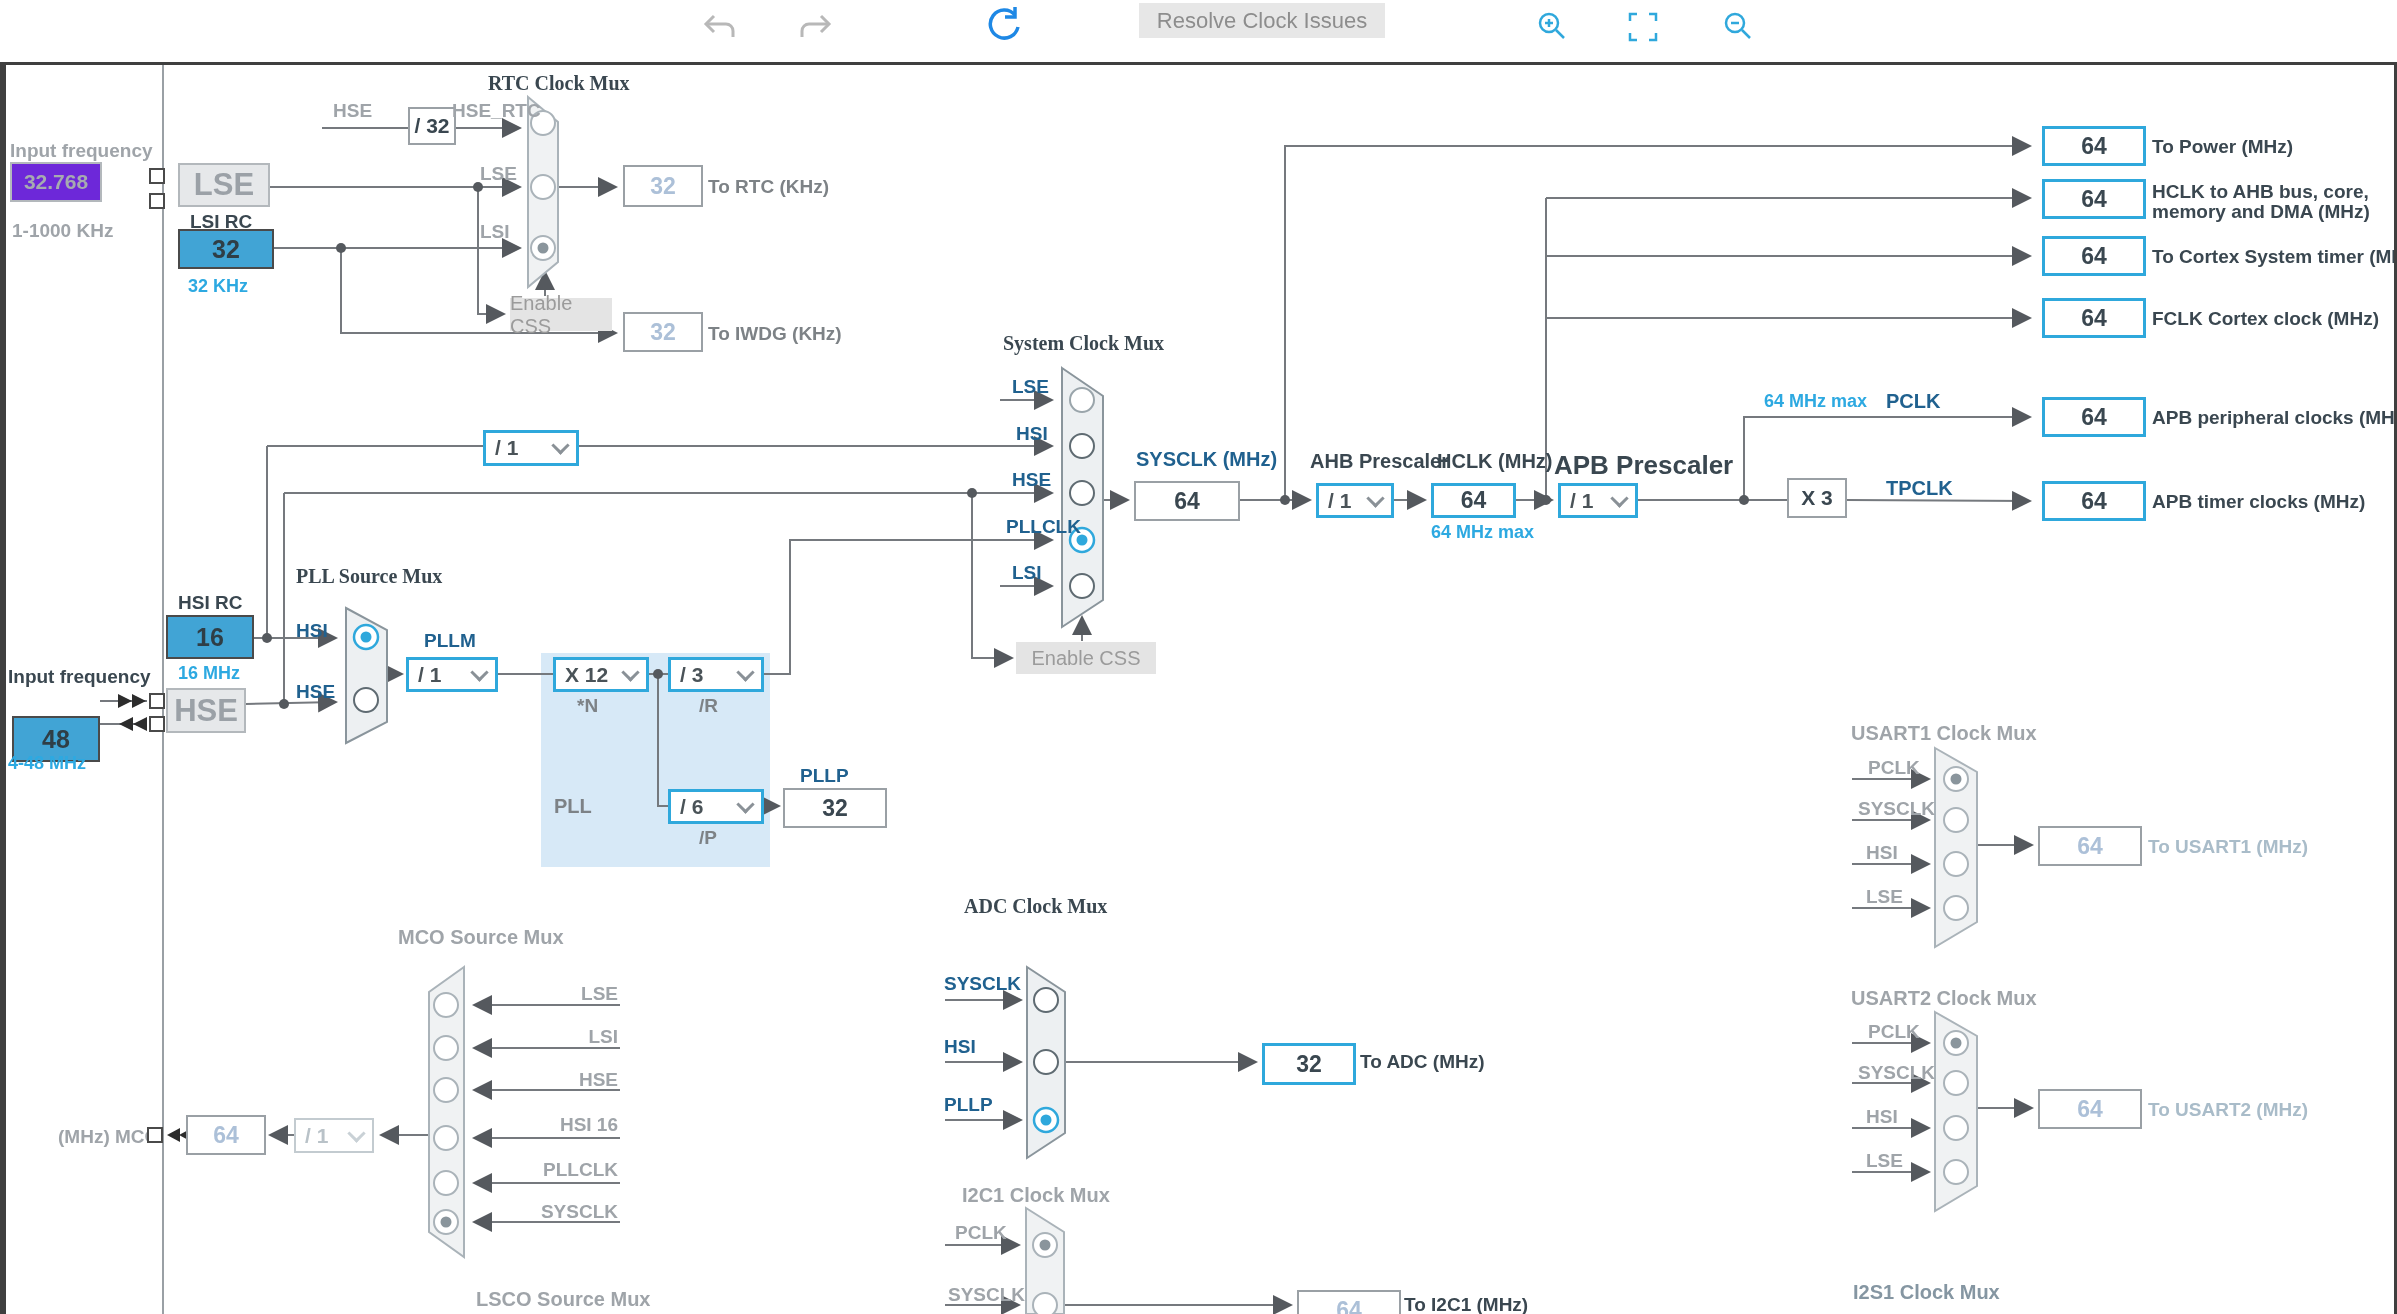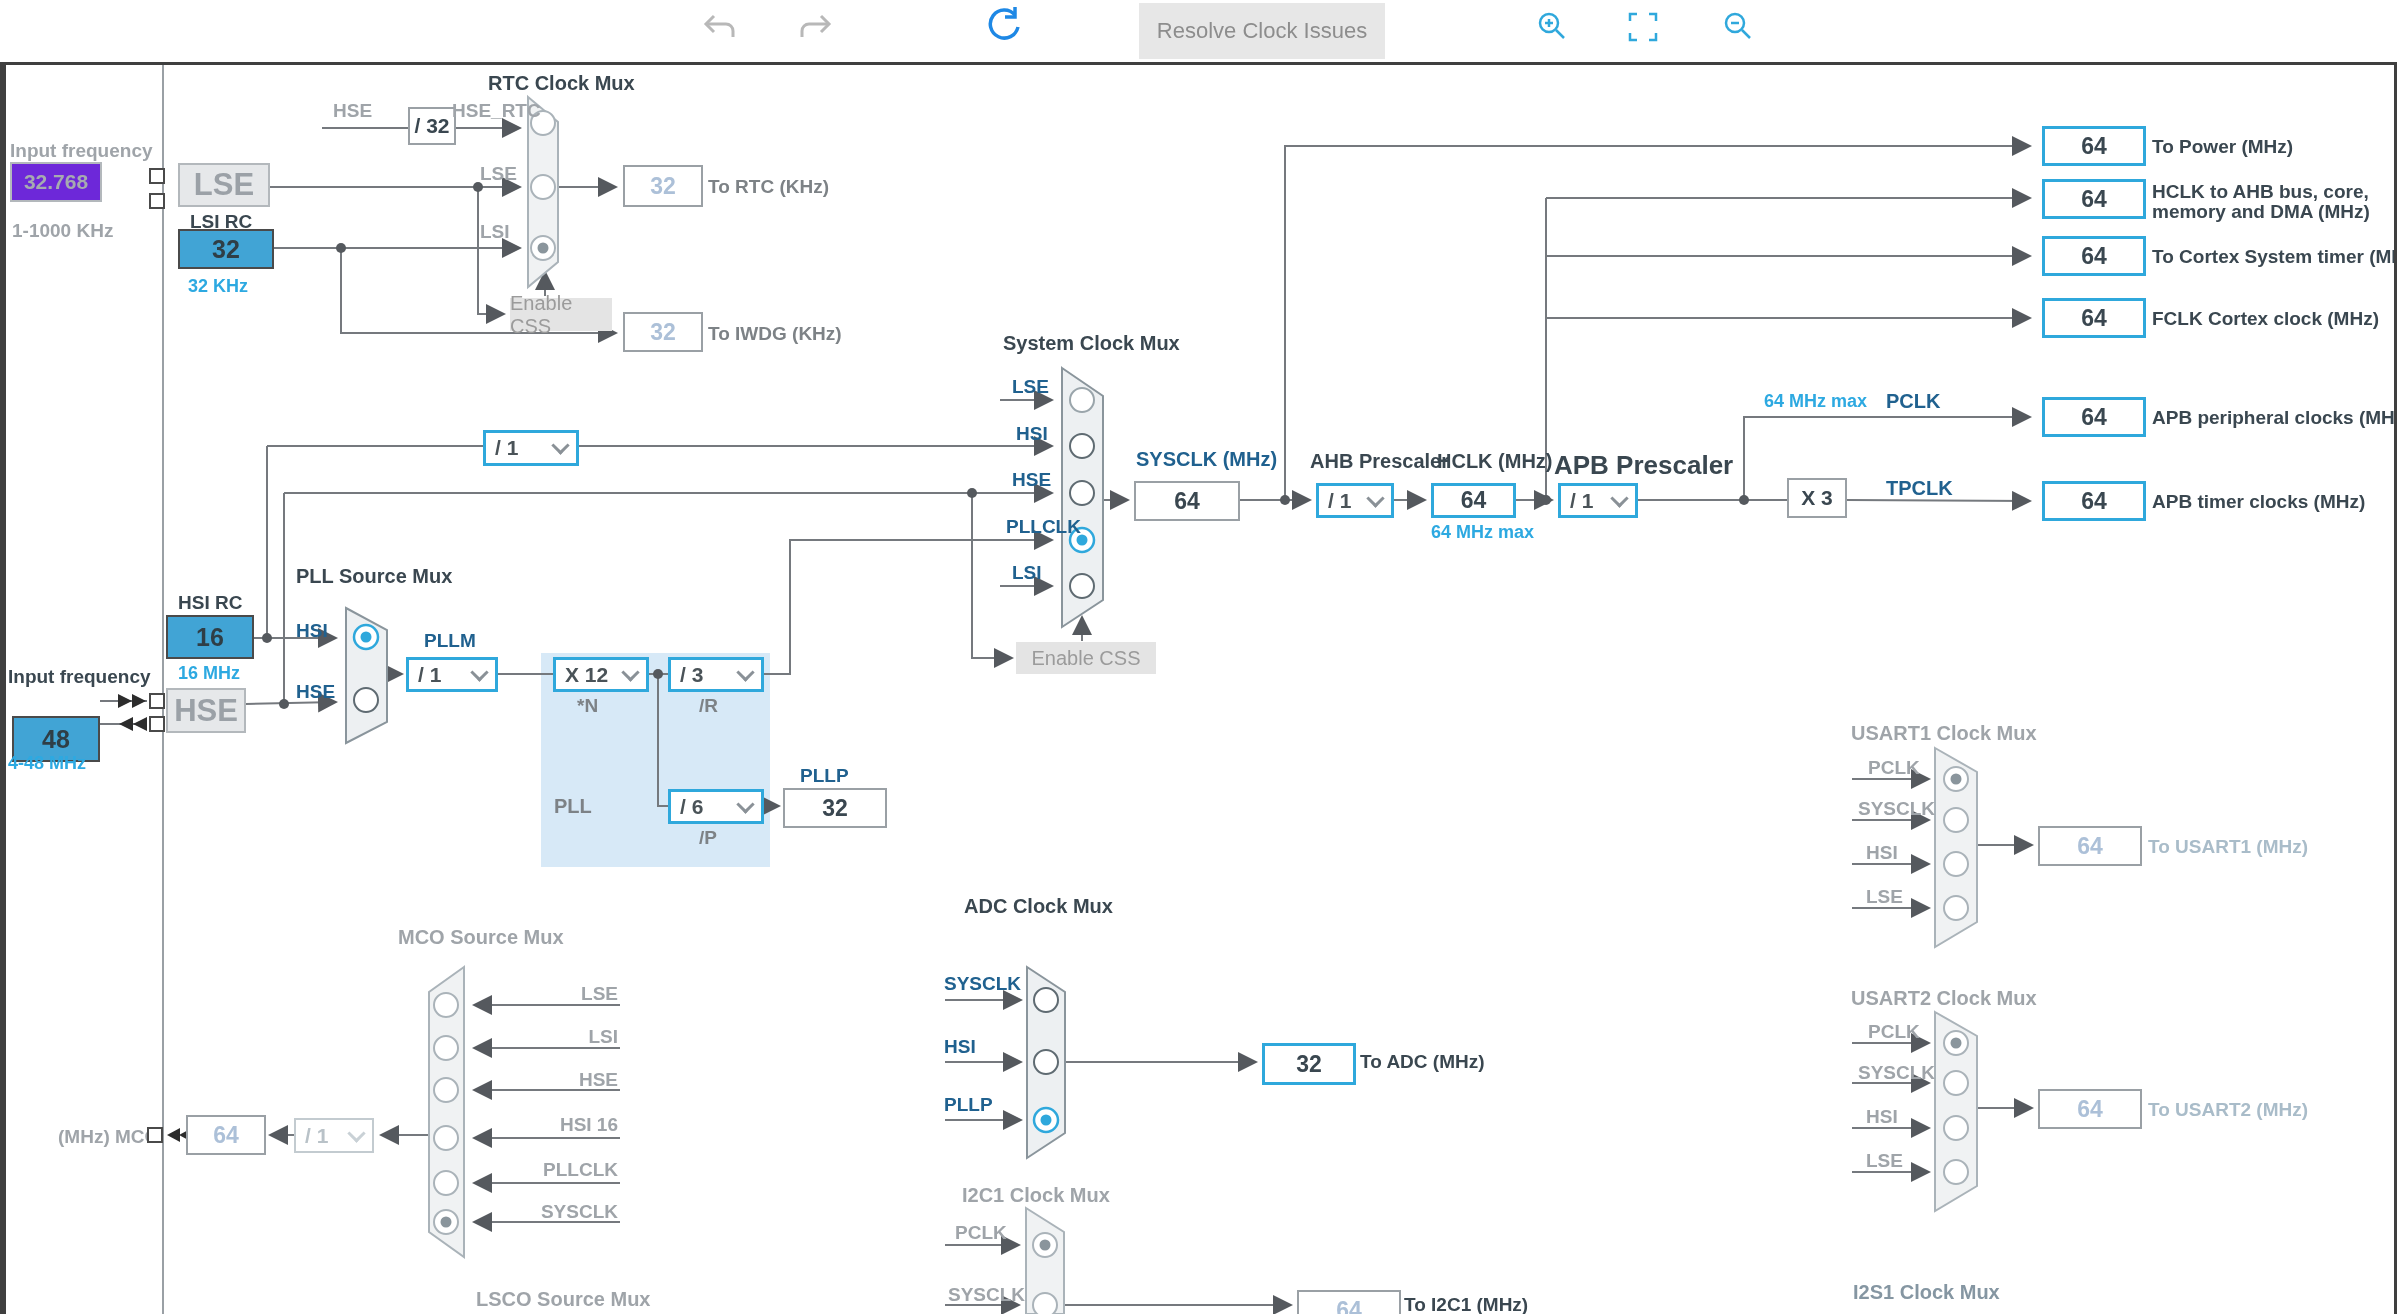--- a/index.html
+++ b/index.html
@@ -22,33 +22,33 @@
         transform:rotate(45deg);margin-top:-5px;flex:none;}
   .dd.dis{border:2px solid #c3cbd0;color:#b9c2c8;}
   .dd.dis .chev{border-color:#c9d1d6;}
   .src{position:absolute;box-sizing:border-box;z-index:2;display:flex;align-items:center;justify-content:center;font-weight:bold;}
   .src.bluef{background:#41a4d5;border:2px solid #4a4a4a;color:#2f3e46;font-size:25px;}
   .src.grayf{background:#e6e8ea;border:2px solid #b3b8bc;color:#9ba1a7;font-size:31px;}
   .btn-css{position:absolute;background:#e4e4e4;color:#9b9b9b;z-index:2;box-sizing:border-box;
       display:flex;align-items:center;justify-content:center;font-size:20px;}
   .sq{position:absolute;width:16px;height:16px;background:#fff;border:2px solid #4a4a4a;box-sizing:border-box;z-index:3;}
   
-  .t-dark{position:absolute;color:#3a4750;font-weight:bold;font-size:20px;z-index:2;white-space:nowrap;}
+  .t-dark{position:absolute;color:#3a4750;font-weight:bold;font-size:20px;z-index:2;white-space:nowrap;font-family:Liberation Serif, serif;}
   .t-gray{position:absolute;color:#9fa4a9;font-weight:bold;font-size:20px;z-index:2;white-space:nowrap;}
   .l-blue{position:absolute;color:#20618f;font-weight:bold;font-size:19px;z-index:2;white-space:nowrap;}
   .l-gray{position:absolute;color:#9fa4a9;font-weight:bold;font-size:19px;z-index:2;white-space:nowrap;}
   .l-dark{position:absolute;color:#3a4750;font-weight:bold;font-size:19px;z-index:2;white-space:nowrap;}
   .l-mgray{position:absolute;color:#7d8286;font-weight:bold;font-size:19px;z-index:2;white-space:nowrap;}
   .l-ltblue{position:absolute;color:#2da9e1;font-weight:bold;font-size:18px;z-index:2;white-space:nowrap;}
   .l-disblue{position:absolute;color:#a9bcc9;font-weight:bold;font-size:19px;z-index:2;white-space:nowrap;}
   .r-align{text-align:right;}
   .wire-layer{position:absolute;left:0;top:0;z-index:1;}
   .pll-block{position:absolute;left:541px;top:653px;width:229px;height:214px;background:#d7e9f7;z-index:0;}
   .toolbar{position:absolute;left:0;top:0;width:2397px;height:62px;background:#fff;z-index:6;}
-  .resolve-btn{position:absolute;left:1139px;top:3px;width:246px;height:56px;background:#e7e7e7;
+  .resolve-btn{position:absolute;left:1139px;top:3px;width:246px;height:35px;background:#e7e7e7;
       color:#8d8d8d;font-size:22px;display:flex;align-items:center;justify-content:center;}
   .tool-ic{position:absolute;}
 </style>
 </head>
 <body>
 
 <div class="toolbar">
   <svg class="tool-ic" style="left:700px;top:12px" width="40" height="32">
     <path d="M14 4 L6 12 L14 20" stroke="#b8b8b8" stroke-width="3" fill="none"></path>
     <path d="M6 12 H26 a7 7 0 0 1 7 7 v6" stroke="#b8b8b8" stroke-width="3" fill="none"></path>

